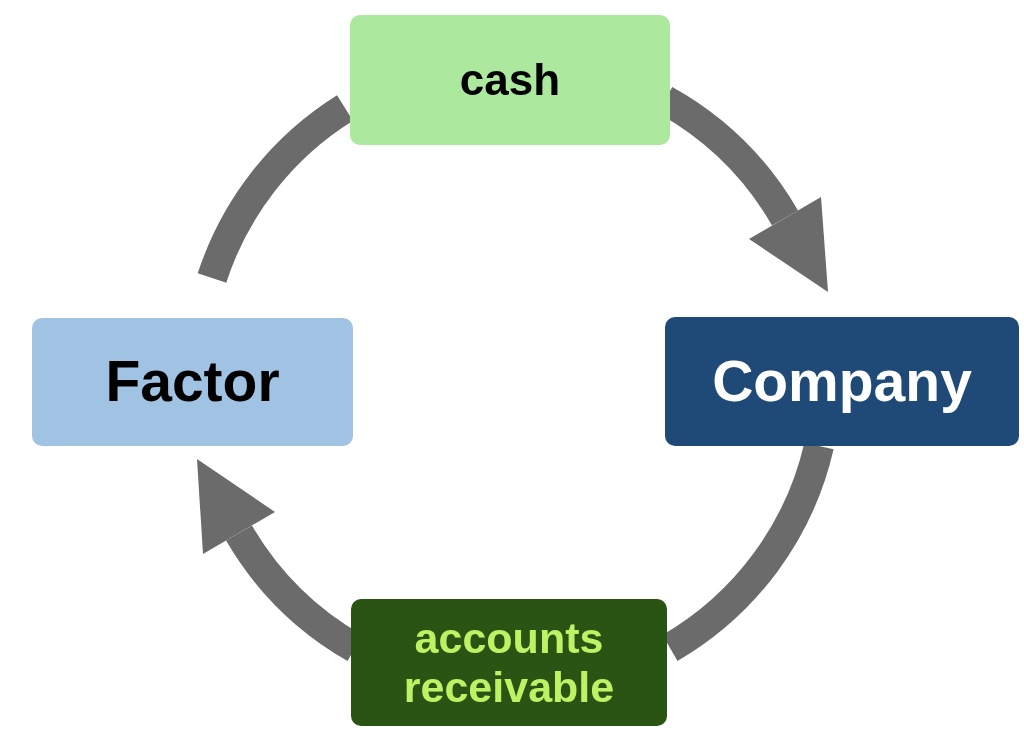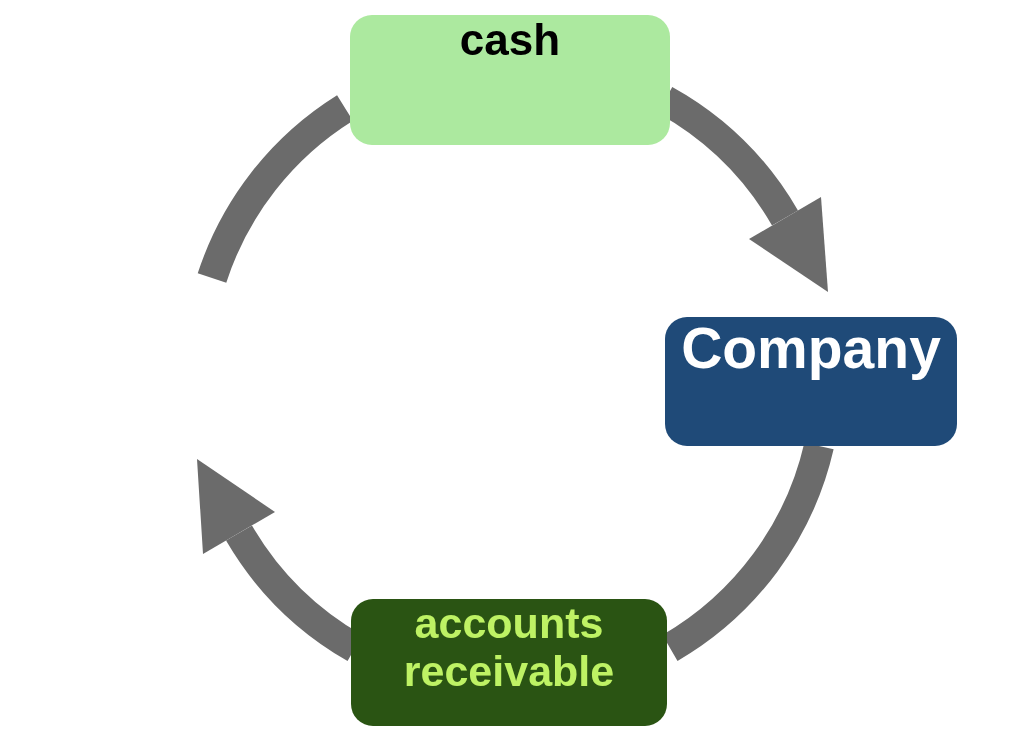--- a/index.html
+++ b/index.html
@@ -17,39 +17,39 @@
   }
   #arrow-layer {
     position: absolute;
     left: 0;
     top: 0;
     width: 1024px;
     height: 745px;
   }
   .node {
     position: absolute;
-    border-radius: 22px;
+    border-radius: 10px;
     display: flex;
-    align-items: flex-start;
+    align-items: center;
     justify-content: center;
     text-align: center;
     font-weight: bold;
   }
   .node-label {
     display: block;
     line-height: 1.12;
   }
   #node-cash {
     left: 350px; top: 15px;
     width: 320px; height: 130px;
     font-size: 44px;
   }
   #node-company {
     left: 665px; top: 317px;
-    width: 292px; height: 129px;
+    width: 354px; height: 129px;
     font-size: 57px;
   }
   #node-factor {
     left: 32px; top: 318px;
     width: 321px; height: 128px;
     font-size: 57px;
   }
   #node-ar {
     left: 351px; top: 599px;
     width: 316px; height: 127px;
@@ -78,18 +78,21 @@
   </svg>
 
   <div class="node" id="node-cash" style="background-color: rgb(172, 233, 159); color: rgb(0, 0, 0);">
     <span class="node-label">cash</span>
   </div>
 
   <div class="node" id="node-company" style="background-color: rgb(31, 74, 120); color: rgb(255, 255, 255);">
     <span class="node-label">Company</span>
   </div>
 
+  <div class="node" id="node-factor" style="background-color: rgb(161, 195, 227); color: rgb(0, 0, 0);">
+    <span class="node-label">Factor</span>
+  </div>
 
   <div class="node" id="node-ar" style="background-color: rgb(42, 84, 19); color: #bef264;">
     <span class="node-label">accounts receivable</span>
   </div>
 
 </div>
 
 </body></html>

